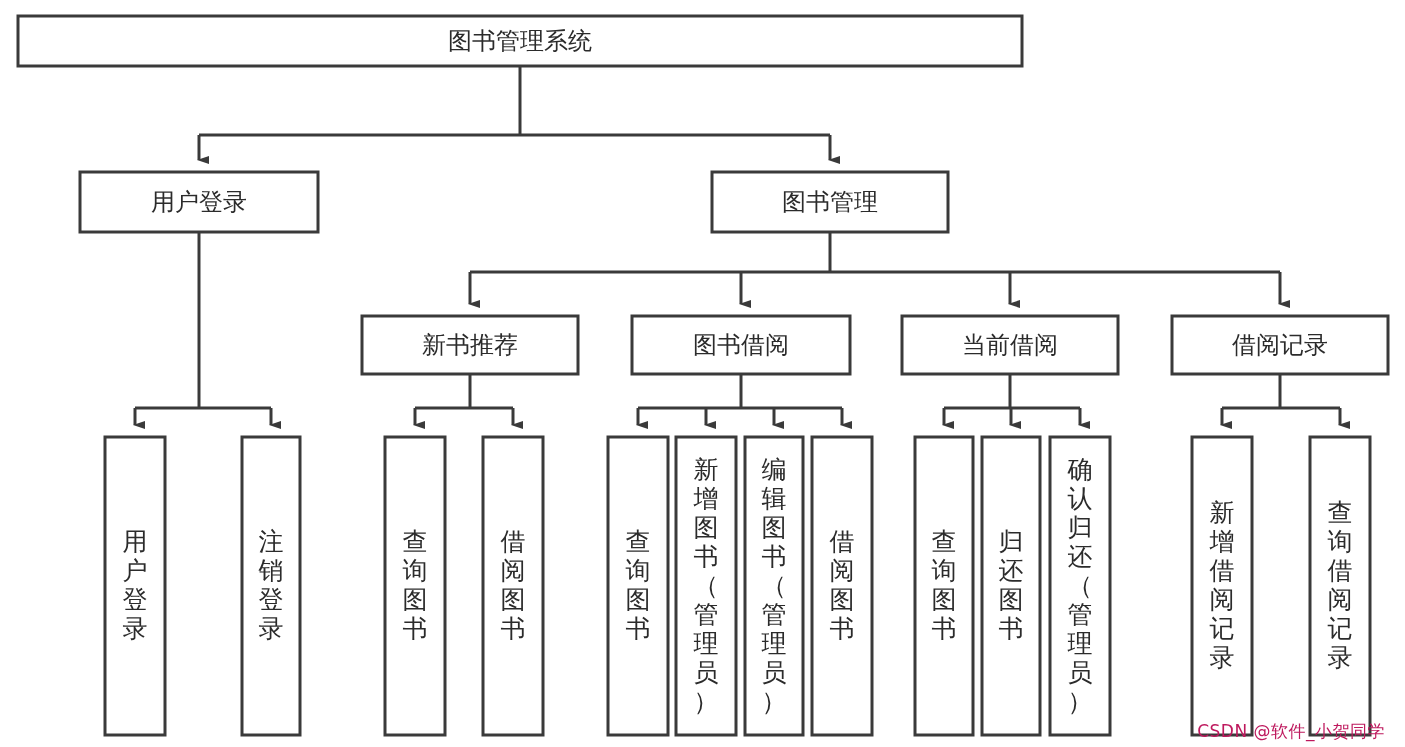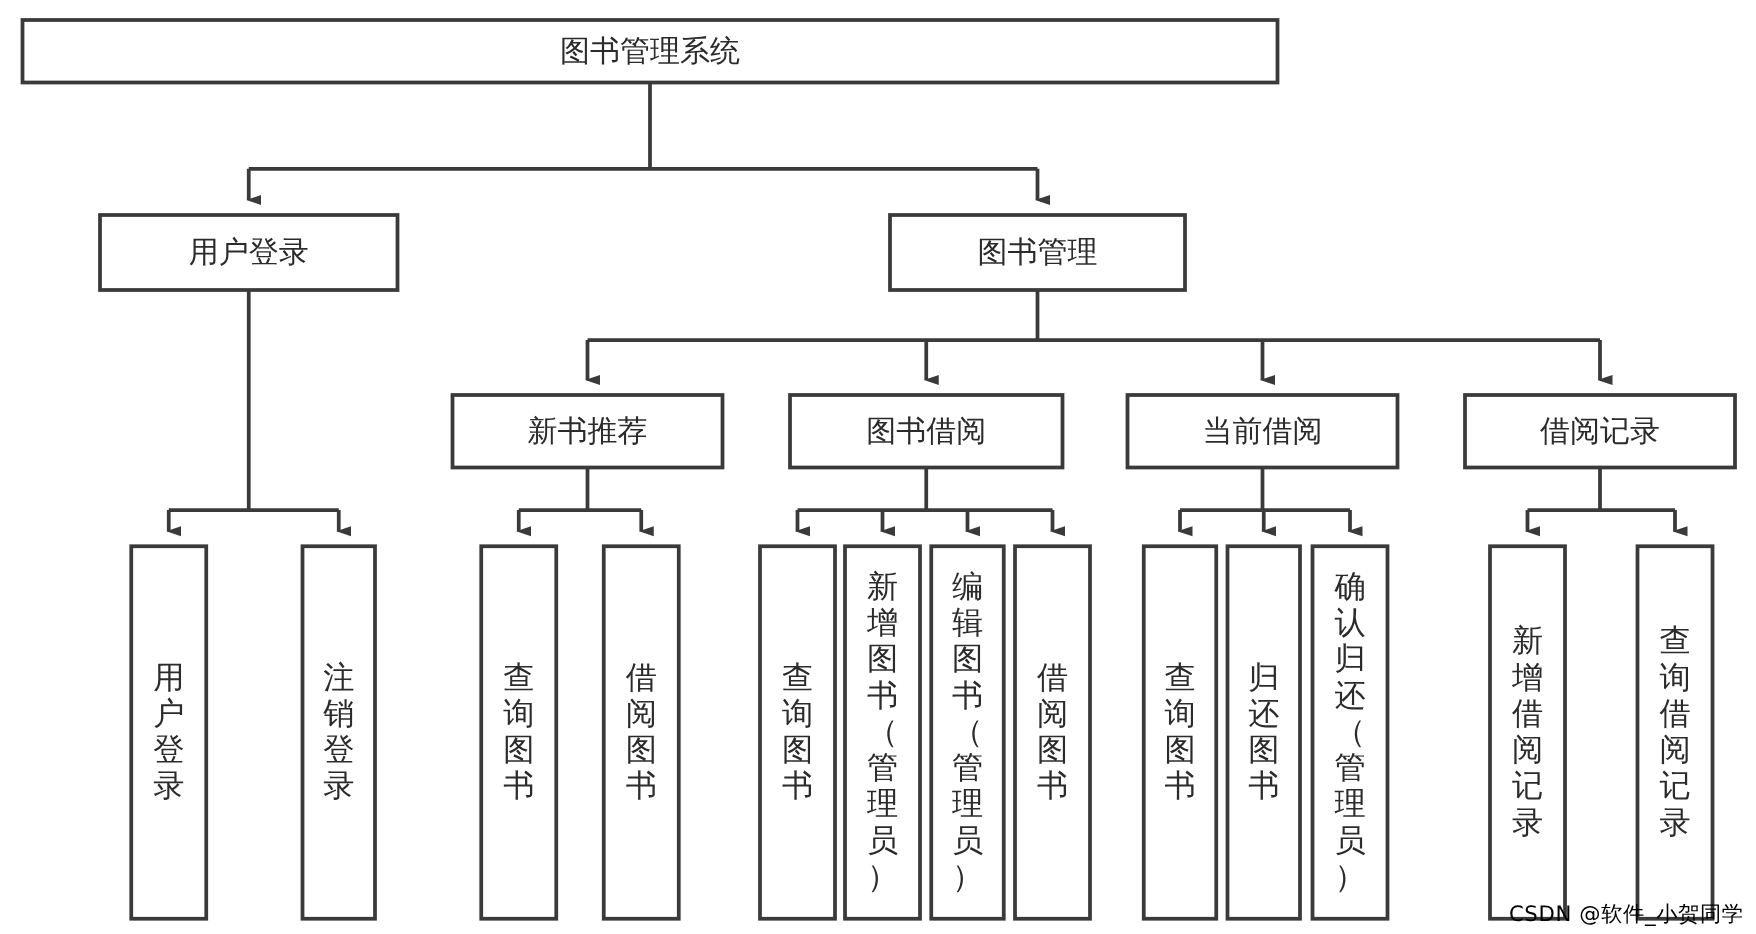--- a/index.html
+++ b/index.html
@@ -6,21 +6,21 @@
   body{width:1405px;height:747px;overflow:hidden;
        font-family:"DejaVu Sans","Liberation Sans",sans-serif;}
   #stage{position:relative;width:1405px;height:747px;background:#fff;text-align:right;}
   svg{position:absolute;left:0;top:0;width:1405px;height:747px;}
   .nodebox{fill:#ffffff;stroke:#3a3a3a;stroke-width:3;}
   .connector{stroke:#3a3a3a;stroke-width:3;fill:none;}
   .nodetext{fill:#2b2b2b;font-family:"DejaVu Sans","Liberation Sans",sans-serif;
             font-size:24px;text-anchor:middle;dominant-baseline:middle;}
   .vtext{fill:#2b2b2b;font-family:"DejaVu Sans","Liberation Sans",sans-serif;
          font-size:25px;text-anchor:middle;}
-  .watermark{position:absolute;right:10px;bottom:4px;color:#000000;font-size:17px;
+  .watermark{position:absolute;right:20px;bottom:4px;color:#be185d;font-size:17px;
              letter-spacing:.5px;white-space:nowrap;
              font-family:"DejaVu Sans","Liberation Sans",sans-serif;}
 </style>
 </head>
 <body>
 
 <div id="stage">
   <svg id="flow" viewBox="0 0 1405 747">
     <defs>
       <marker id="arrowhead" markerWidth="10" markerHeight="12" refX="4" refY="10" orient="auto" markerUnits="userSpaceOnUse">

